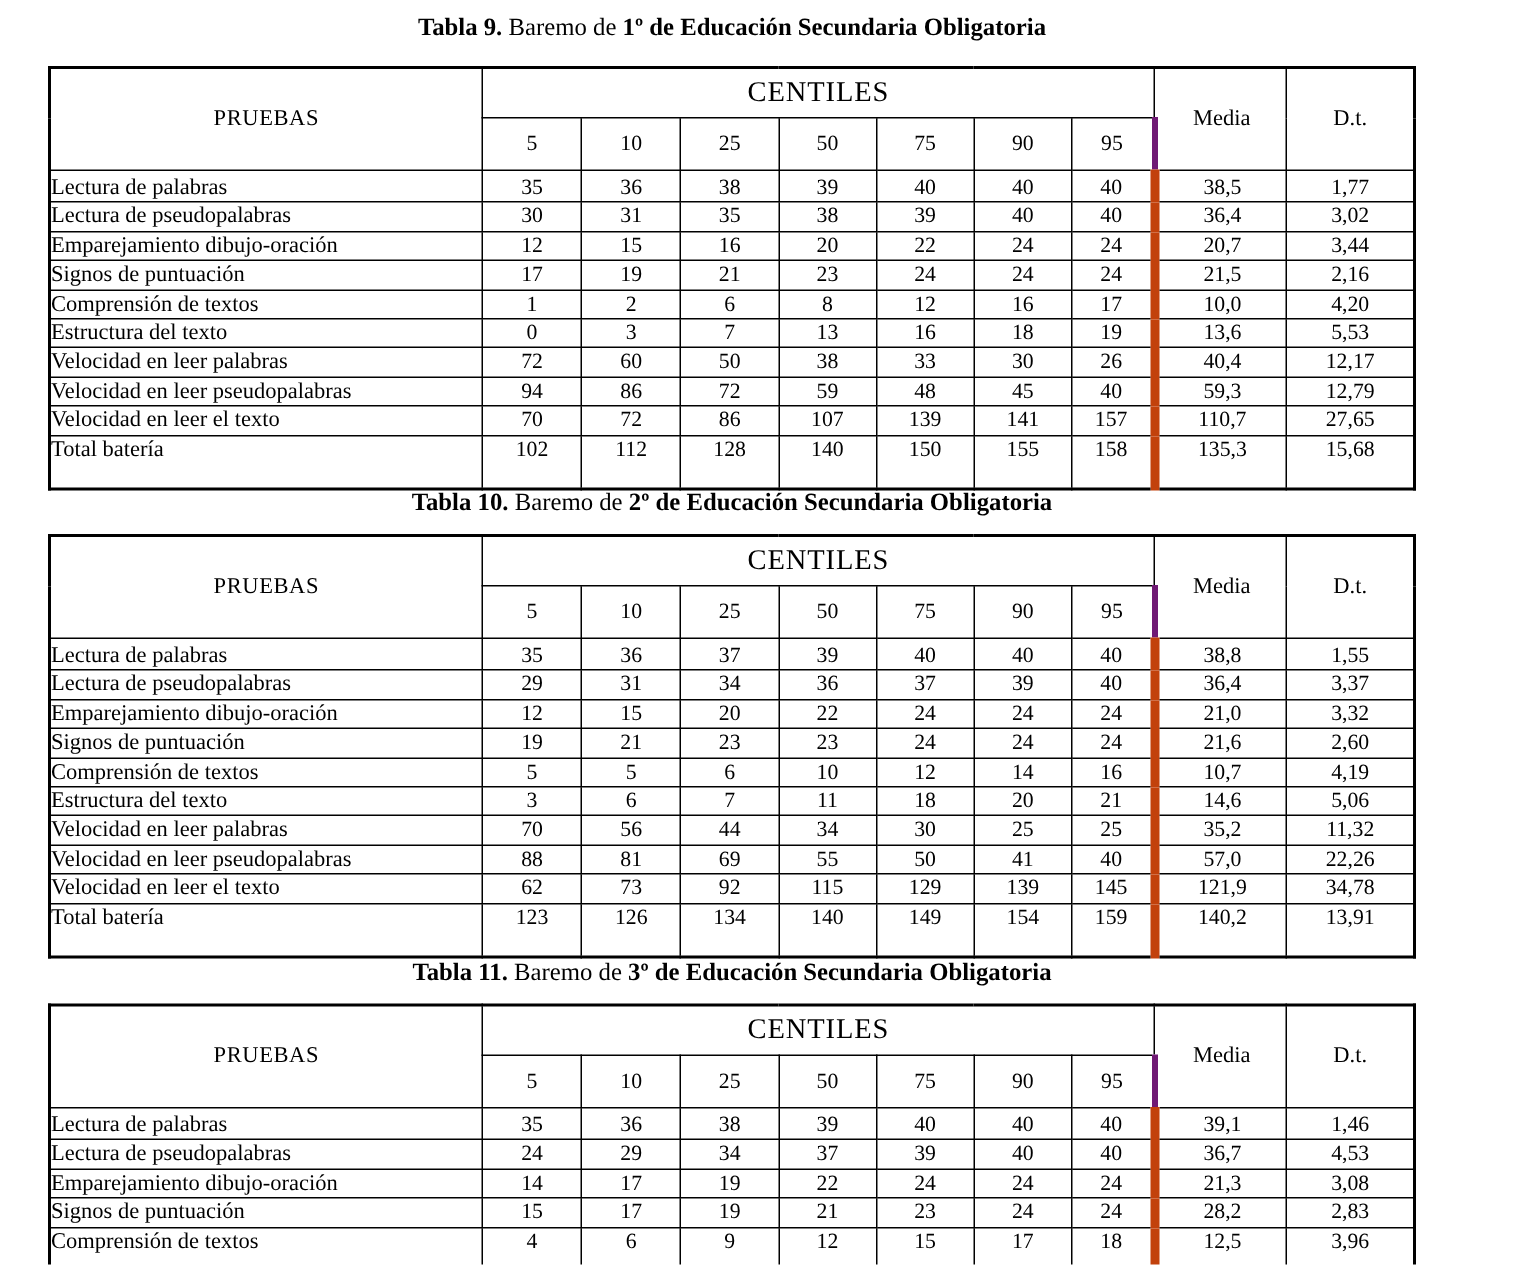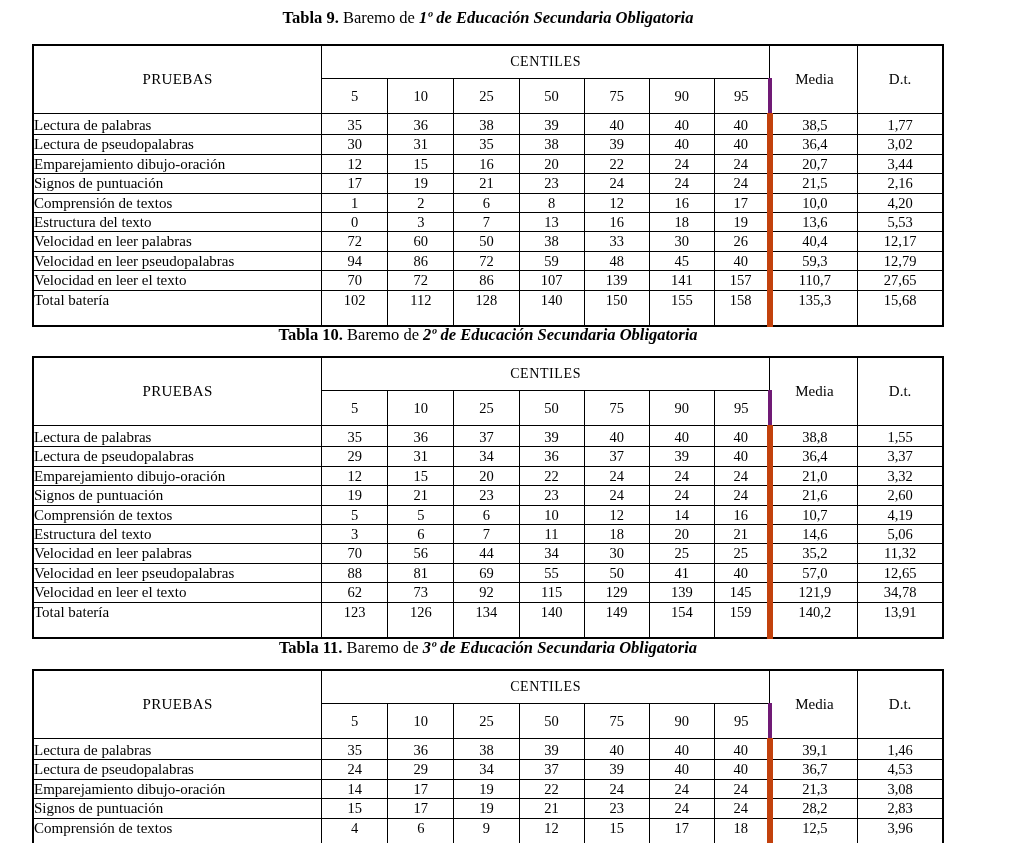--- a/index.html
+++ b/index.html
@@ -30,21 +30,20 @@
     white-space: nowrap;
   }
   .caption .cap-num {
     font-weight: bold;
   }
   .caption .cap-mid {
     font-weight: normal;
   }
   .caption .cap-em {
     font-weight: bold;
-    font-style: italic;
     margin-top: 13px;
   }
 
   
   .baremo {
     border-collapse: collapse;
     table-layout: fixed;
     border: 2px solid #000;
     background: #fff;
     font-size: 14.5px;
@@ -63,21 +62,21 @@
     font-weight: bold;
     font-size: 15px;
     letter-spacing: 0.4px;
     height: 66px;
     border-right: 2px solid #000;
     border-bottom: 2px solid #000;
   }
   .h-centiles {
     text-align: center;
     font-weight: bold;
-    font-size: 14px;
+    font-size: 19px;
     letter-spacing: 0.6px;
     height: 32px;
     border-bottom: 1px solid #000;
   }
   .h-media, .h-dt {
     text-align: center;
     font-weight: bold;
     font-size: 15px;
     height: 66px;
     border-bottom: 2px solid #000;
@@ -414,21 +413,21 @@
           <tr>
             <td class="c-label">Velocidad en leer pseudopalabras</td>
             <td class="c-num">88</td>
             <td class="c-num">81</td>
             <td class="c-num">69</td>
             <td class="c-num">55</td>
             <td class="c-num">50</td>
             <td class="c-num">41</td>
             <td class="c-num edge-r">40</td>
             <td class="c-num edge-l">57,0</td>
-            <td class="c-num">12,65</td>
+            <td class="c-num">22,26</td>
           </tr>
           <tr>
             <td class="c-label">Velocidad en leer el texto</td>
             <td class="c-num">62</td>
             <td class="c-num">73</td>
             <td class="c-num">92</td>
             <td class="c-num">115</td>
             <td class="c-num">129</td>
             <td class="c-num">139</td>
             <td class="c-num edge-r">145</td>

